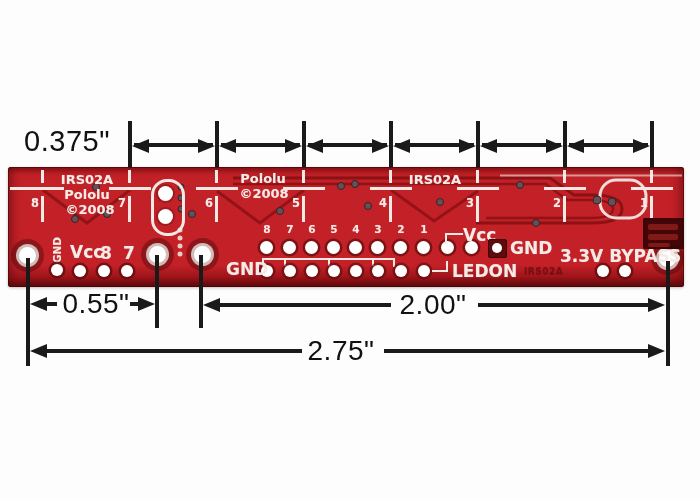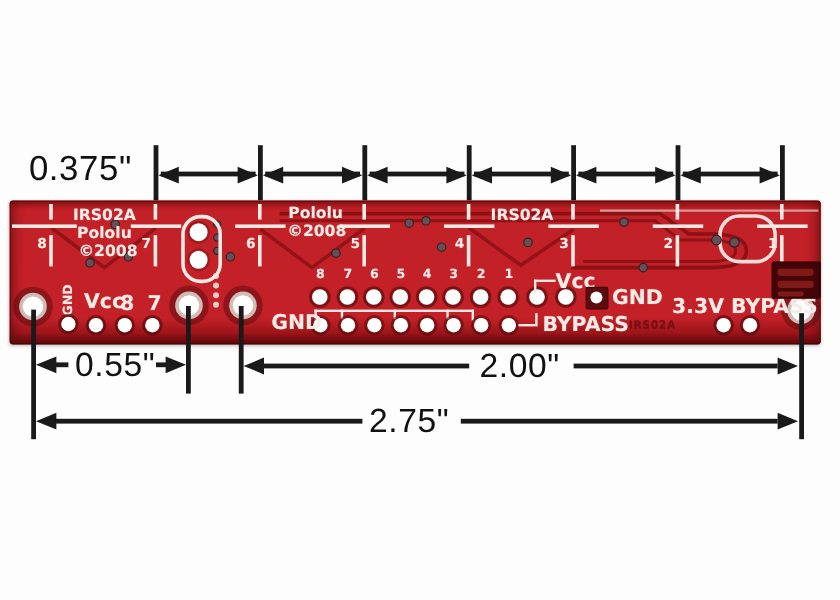--- a/index.html
+++ b/index.html
@@ -235,21 +235,21 @@
     <div class="hole hole-b" style="left:410px;top:98px;"></div>
 
     <b class="silk lbl" style="left:218px;top:96px;">GND</b>
 
     <b class="silk lbl" style="left:455px;top:62px;">Vcc</b>
     <i class="silkline" style="left:437px;top:66px;width:18px;height:2px;"></i>
     <i class="silkline" style="left:437px;top:66px;width:2px;height:11px;"></i>
 
     <i class="silkline" style="left:424px;top:103px;width:14px;height:2px;"></i>
     <i class="silkline" style="left:438px;top:94px;width:2px;height:11px;"></i>
-    <b class="silk lbl" style="left:444px;top:98px;">BYPASS</b>
+    <b class="silk lbl" style="left:444px;top:98px;">LEDON</b>
 
     <div class="sqpad" style="left:480px;top:72px;"></div>
     <div class="hole" style="left:484px;top:76px;width:10px;height:10px;"></div>
     <b class="silk lbl" style="left:502px;top:75px;">GND</b>
 
     <b class="silk lbl" style="left:552px;top:83px;width:92px;text-align:center;">3.3V BYPASS</b>
     <div class="hole hole-s" style="left:589px;top:98px;"></div>
     <div class="hole hole-s" style="left:611px;top:98px;"></div>
 
     <b class="copper" style="left:516px;top:99px;">IRS02A</b>

